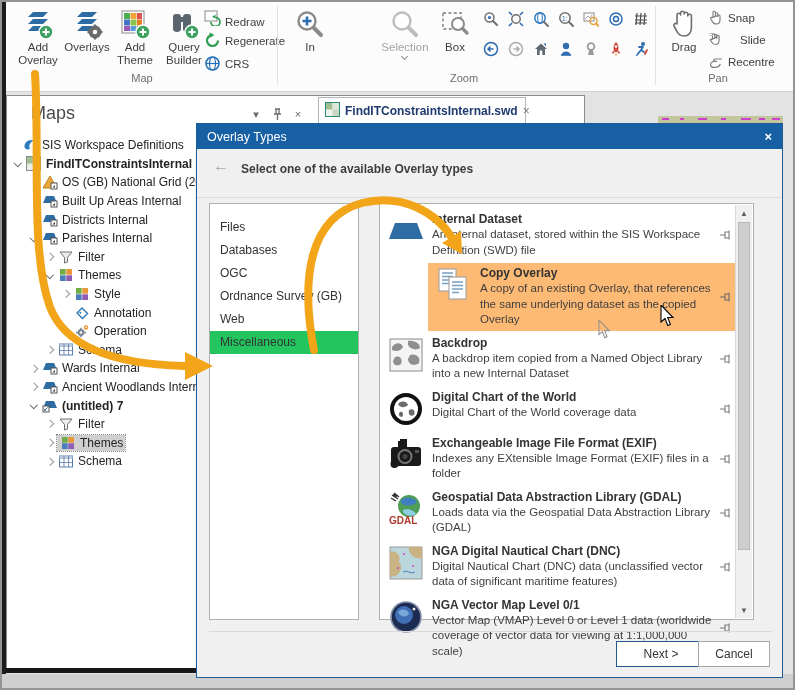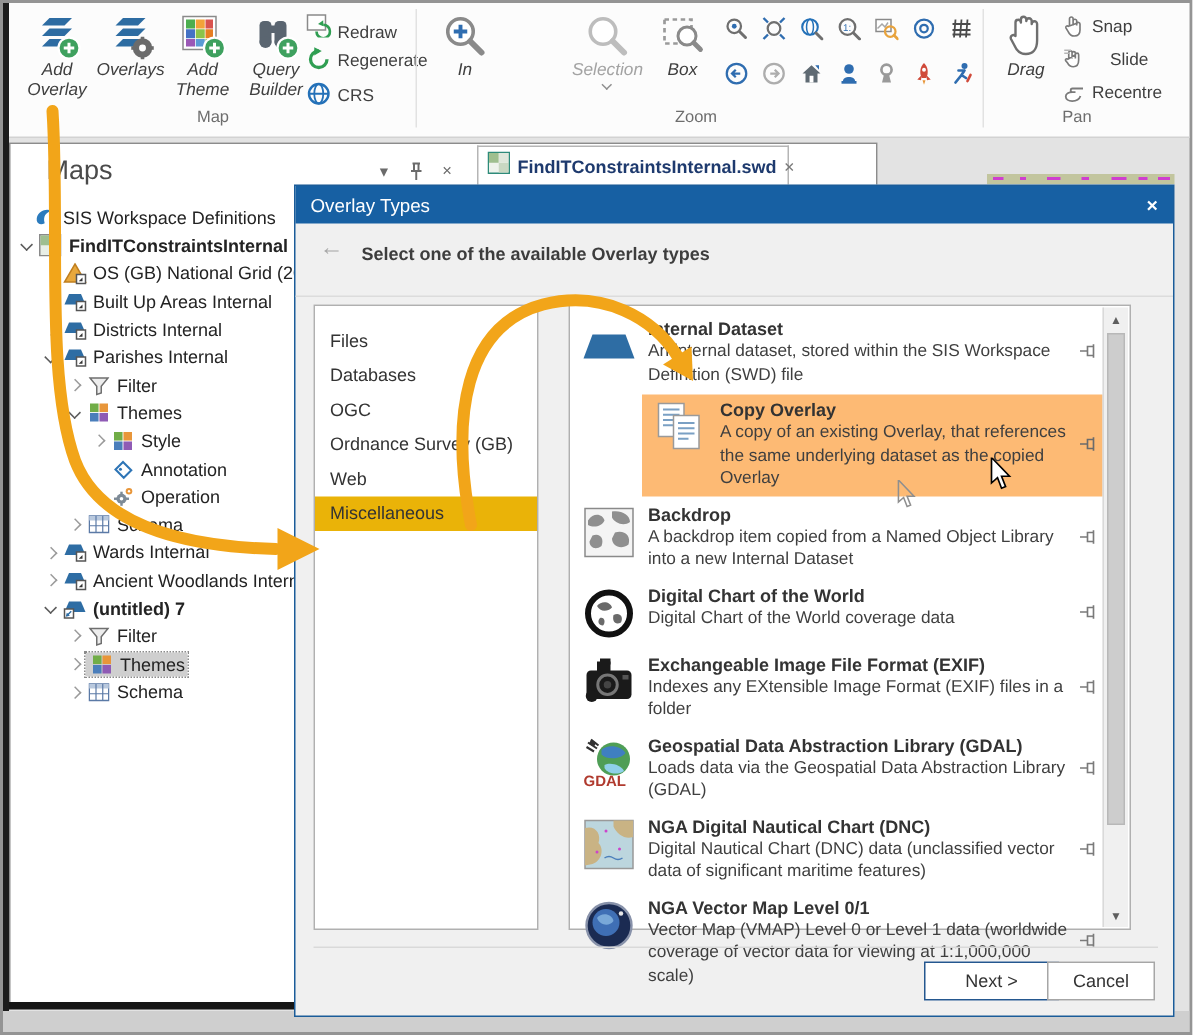--- a/index.html
+++ b/index.html
@@ -9,21 +9,21 @@
   
   .left-dark{left:0;top:0;width:4px;height:672px;background:#1c1c1c;}
   .bottom-strip{left:0;top:672px;width:100%;height:16px;background:#cfcfcf;}
 
   
   .ribbon{left:4px;top:0;right:0;height:89px;background:#fcfcfc;border-bottom:1px solid #d2d2d2;}
   .rsep{position:absolute;top:4px;bottom:6px;width:1px;background:#e2e2e2;}
   .group-label{position:absolute;top:70px;font-size:11px;color:#6d6d6d;text-align:center;width:80px;}
   .bigbtn{position:absolute;top:3px;height:63px;display:flex;flex-direction:column;align-items:center;font-size:11.5px;color:#3f3f3f;cursor:default;}
   .bigbtn .bicon{height:34px;display:flex;align-items:center;justify-content:center;margin-top:2px;}
-  .bigbtn .blab{line-height:13px;text-align:center;font-style:italic;}
+  .bigbtn .blab{line-height:13px;text-align:center;}
   .bigbtn.disabled{color:#a3a3a3;}
   .stackbtn{position:absolute;display:flex;align-items:center;font-size:11.5px;color:#3f3f3f;height:20px;gap:4px;}
   .smicon{position:absolute;width:18px;height:18px;display:flex;align-items:center;justify-content:center;}
   .chevdn{width:6px;height:6px;display:inline-block;}
   .chevdn::before{content:"";display:block;width:4px;height:4px;border-right:1.2px solid #8f8f8f;border-bottom:1.2px solid #8f8f8f;transform:rotate(45deg);}
 
   
   .maps-panel{left:4px;top:93px;width:579px;height:574px;background:#ffffff;border:1px solid #8c8c8c;box-sizing:border-box;}
   .panel-shadow{left:4px;top:666px;width:579px;height:5px;background:#161616;}
   .maps-title{position:absolute;left:24px;top:7px;font-size:18px;color:#4a4a4a;}
@@ -51,21 +51,21 @@
 
   
   .dialog{left:194px;top:121px;width:587px;height:555px;background:#f0f0f0;border:1px solid #1b5c99;box-sizing:border-box;z-index:40;}
   .dtitle{position:absolute;left:0;top:0;right:0;height:25px;background:#1760a3;color:#ffffff;display:flex;align-items:center;padding:0 10px;font-size:12.5px;}
   .dclose{margin-left:auto;font-size:13px;font-weight:bold;}
   .dback{position:absolute;left:16px;top:33px;font-size:16px;color:#a8a8a8;}
   .dsub{position:absolute;left:44px;top:38px;font-size:12px;font-weight:bold;color:#3d3d3d;}
   .dsep1{position:absolute;left:0;top:73px;right:0;height:1px;background:#dcdcdc;}
   .catbox{position:absolute;left:12px;top:79px;width:150px;height:417px;background:#ffffff;border:1px solid #b0b0b0;box-sizing:border-box;padding-top:12px;}
   .cat{height:23px;line-height:23px;padding-left:10px;font-size:12px;color:#333333;}
-  .cat.selected{background:#eab308;}
+  .cat.selected{background:#22c55e;}
   .listbox{position:absolute;left:182px;top:79px;width:375px;height:417px;background:#ffffff;border:1px solid #b0b0b0;box-sizing:border-box;}
   .rows{position:absolute;left:0;top:0;right:17px;bottom:0;padding:5px 0 0 0;}
   .orow{display:flex;align-items:flex-start;padding:3px 4px 3px 4px;margin:0 0 2px 0;}
   .orow.selected{background:#fdba74;margin-left:48px;}
   .oicon{width:44px;height:38px;flex:none;display:flex;align-items:center;justify-content:center;}
   .otext{width:288px;margin-left:4px;}
   .otitle{display:block;font-size:12px;font-weight:bold;color:#333333;line-height:15px;}
   .odesc{display:block;font-size:11.5px;color:#3f3f3f;line-height:15.5px;}
   .opin{margin-left:auto;align-self:center;}
   .scrollcol{position:absolute;top:1px;right:1px;bottom:1px;width:16px;background:#f0f0f0;border-left:1px solid #d9d9d9;}

